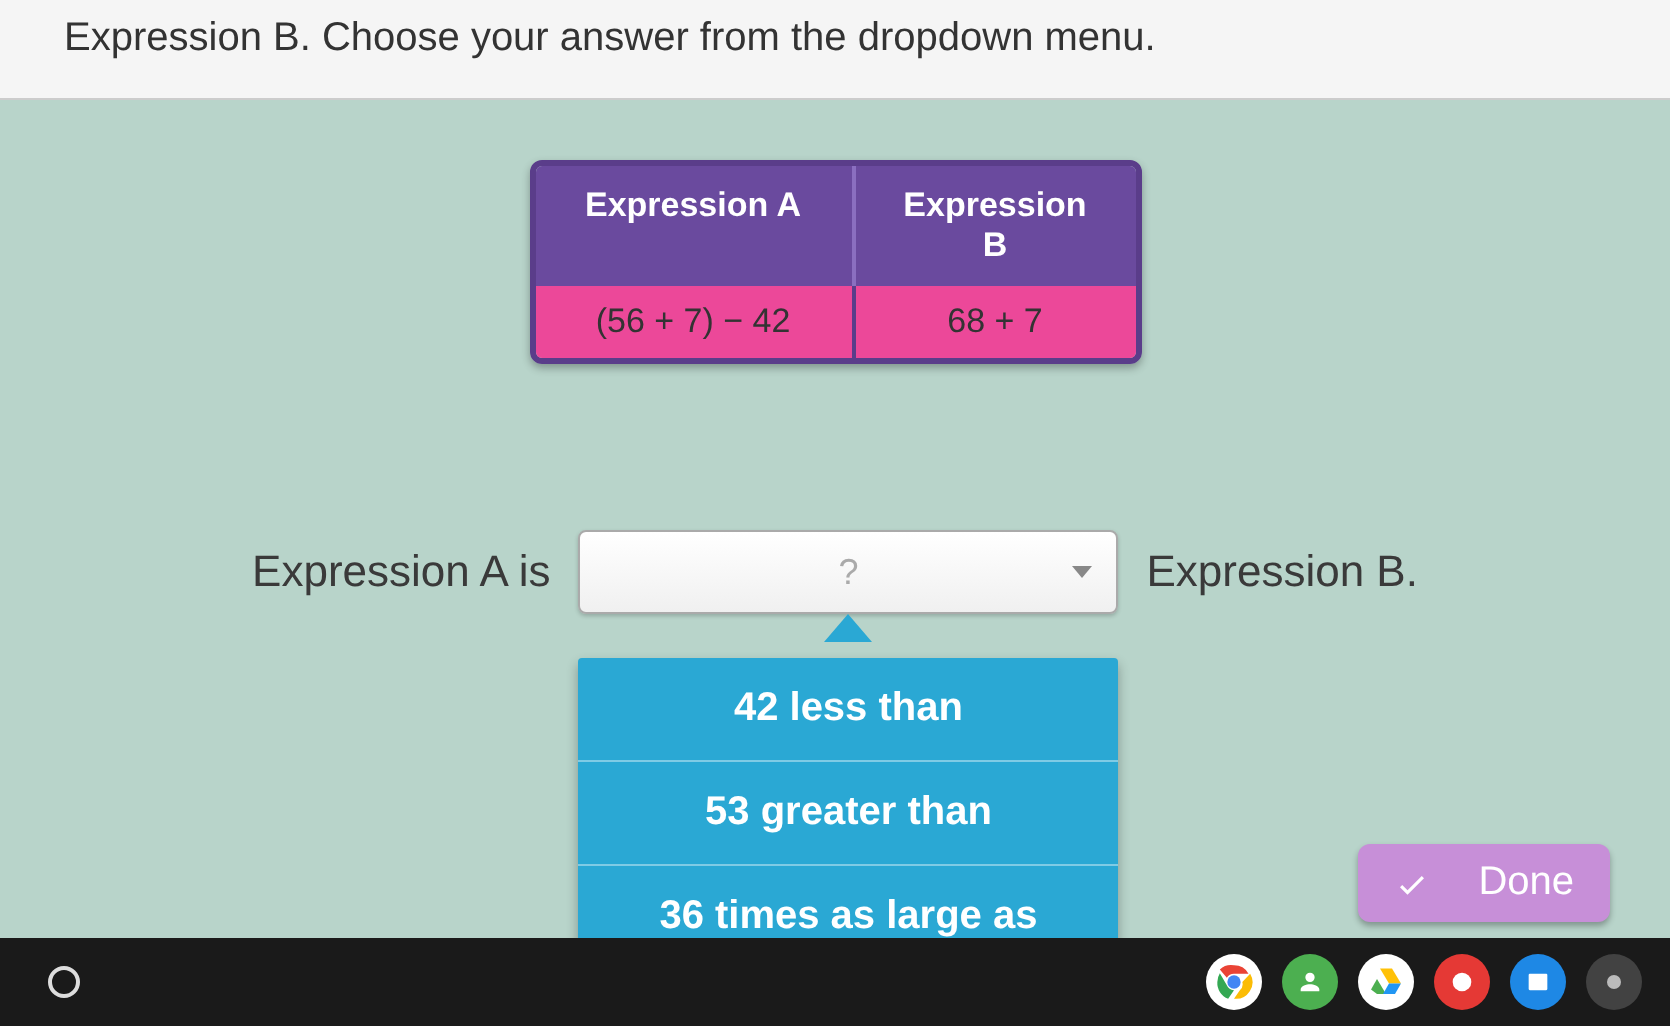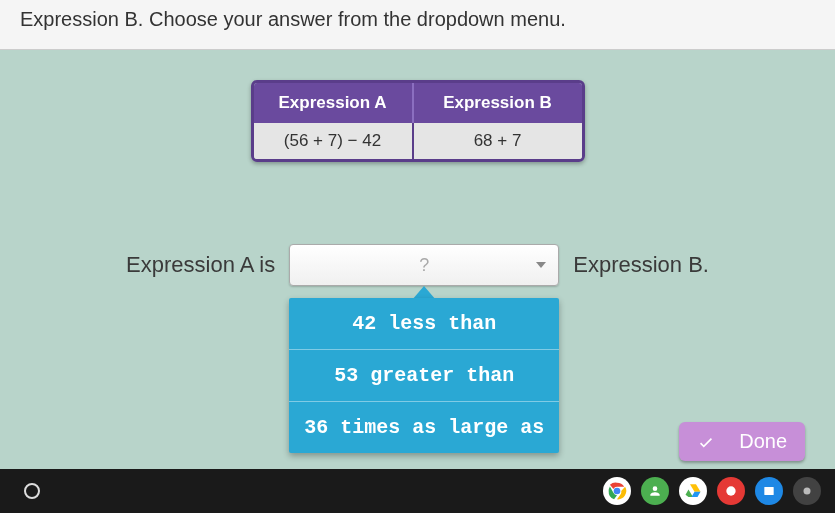--- a/index.html
+++ b/index.html
@@ -6,21 +6,21 @@
   body {
     font-family: Arial, Helvetica, sans-serif;
     width: 835px;
     height: 513px;
     overflow: hidden;
     position: relative;
     background: #b8d4ca;
   }
   .top-instruction {
     background: #f5f5f5;
-    padding: 8px 20px 18px 20px;
+    padding: 8px 20px 18px 32px;
     font-size: 20px;
     color: #333;
     border-bottom: 1px solid #ccc;
   }
   .content {
     padding: 30px 40px;
     position: relative;
   }
   .expr-table {
     margin: 0 auto 50px auto;
@@ -38,32 +38,32 @@
     font-weight: bold;
     font-size: 17px;
   }
   .expr-head > div {
     padding: 10px 18px;
     border-right: 2px solid #8b6fc0;
   }
   .expr-head > div:last-child { border-right: none; }
   .expr-body {
     display: flex;
-    background: #e5e5e5;
+    background: #ec4899;
     color: #333;
     font-size: 17px;
   }
   .expr-body > div {
     padding: 8px 18px;
     border-right: 2px solid #5a3d8a;
     text-align: center;
   }
   .expr-body > div:last-child { border-right: none; }
   .col-a { width: 160px; }
-  .col-b { width: 168px; }
+  .col-b { width: 140px; }
 
   .sentence {
     display: flex;
     align-items: center;
     justify-content: center;
     gap: 14px;
     font-size: 22px;
     color: #3a3a3a;
     font-weight: 500;
     margin-top: 28px;
@@ -100,27 +100,26 @@
     left: 50%;
     transform: translateX(-50%);
     top: 42px;
     width: 0; height: 0;
     border-left: 12px solid transparent;
     border-right: 12px solid transparent;
     border-bottom: 14px solid #2aa8d4;
   }
   .dropdown-list {
     position: absolute;
-    top: 54px;
+    top: 64px;
     left: 0;
     width: 100%;
     background: #2aa8d4;
     border-radius: 2px;
     box-shadow: 0 3px 6px rgba(0,0,0,0.3);
-    font-family: Liberation Mono, monospace;
   }
   .dropdown-list .opt {
     padding: 14px 10px;
     text-align: center;
     color: #fff;
     font-size: 20px;
     font-weight: 600;
     border-bottom: 1px solid rgba(255,255,255,0.4);
     cursor: pointer;
   }

